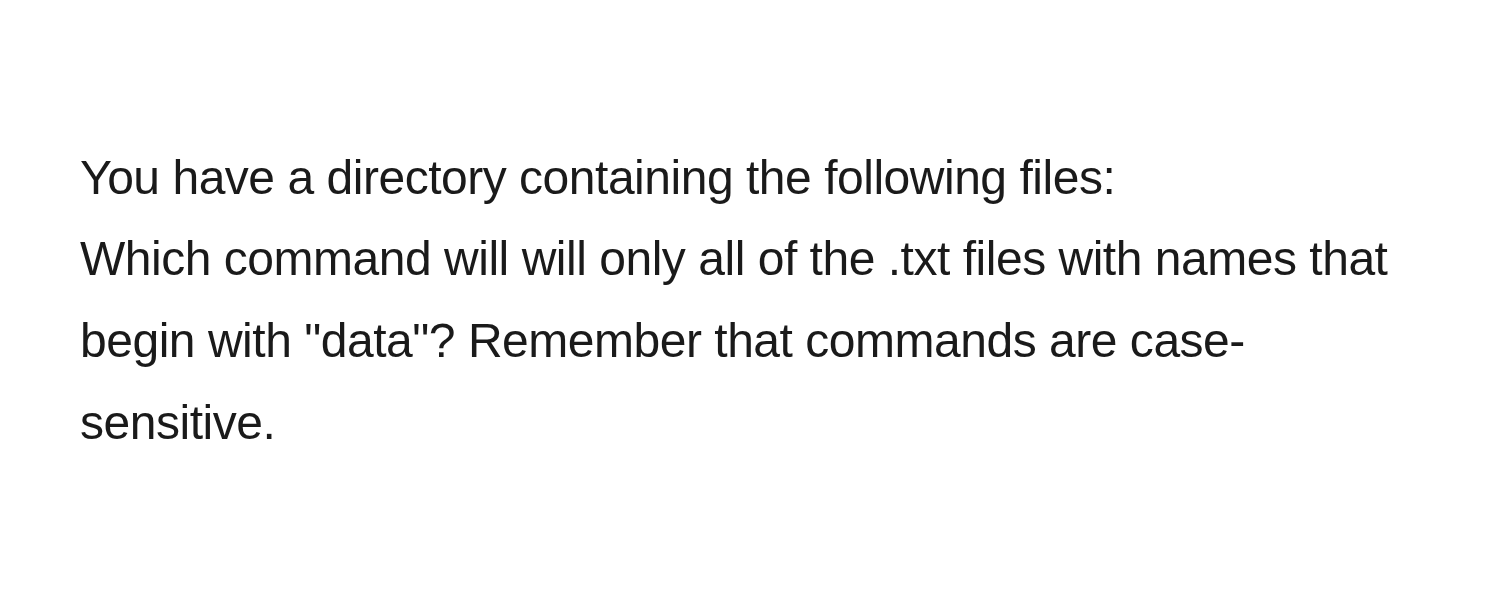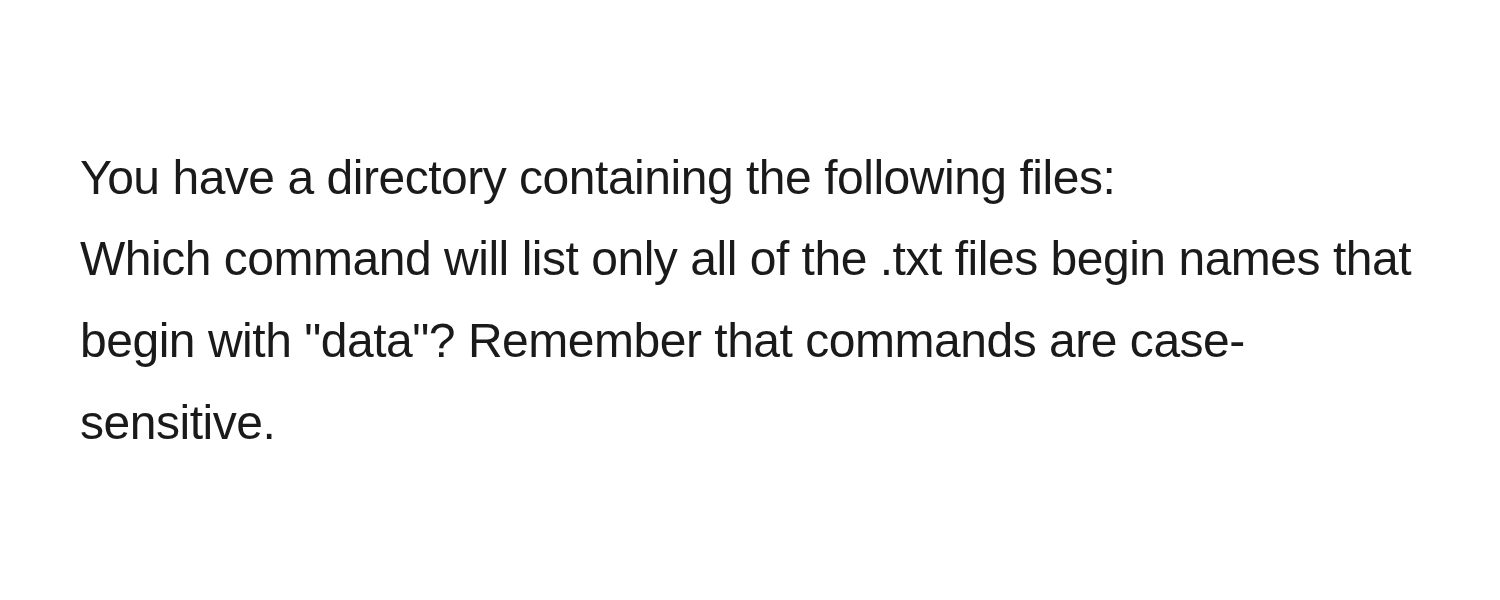--- a/index.html
+++ b/index.html
@@ -25,14 +25,14 @@
     }
     .question-block p {
       margin: 0;
     }
   </style>
 </head>
 <body>
 
 <div class="question-block">
   <p>You have a directory containing the following files:</p>
-  <p>Which command will list only all of the .txt files begin names that begin with "data"? Remember that commands are case-sensitive.</p>
+  <p>Which command will will only all of the .txt files with names that begin with "data"? Remember that commands are case-sensitive.</p>
 </div>
 
 </body></html>

